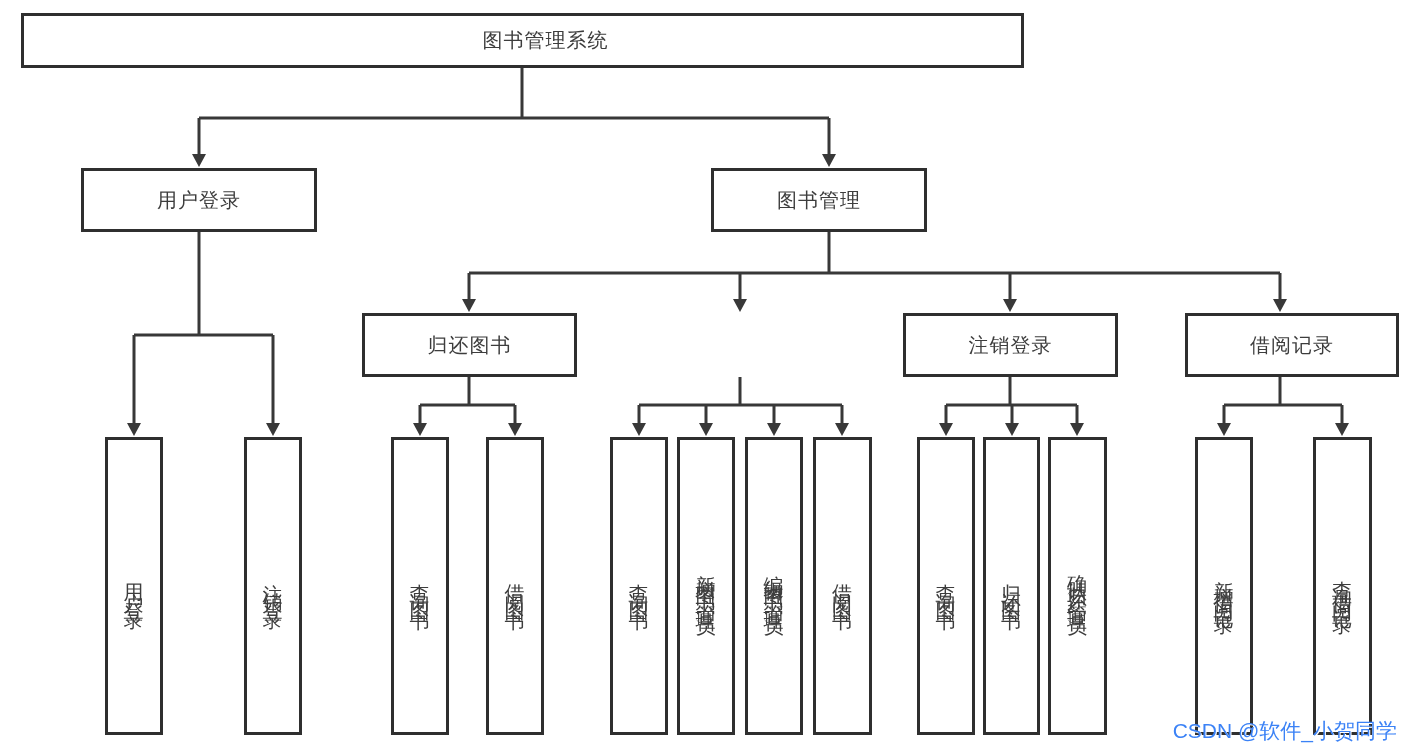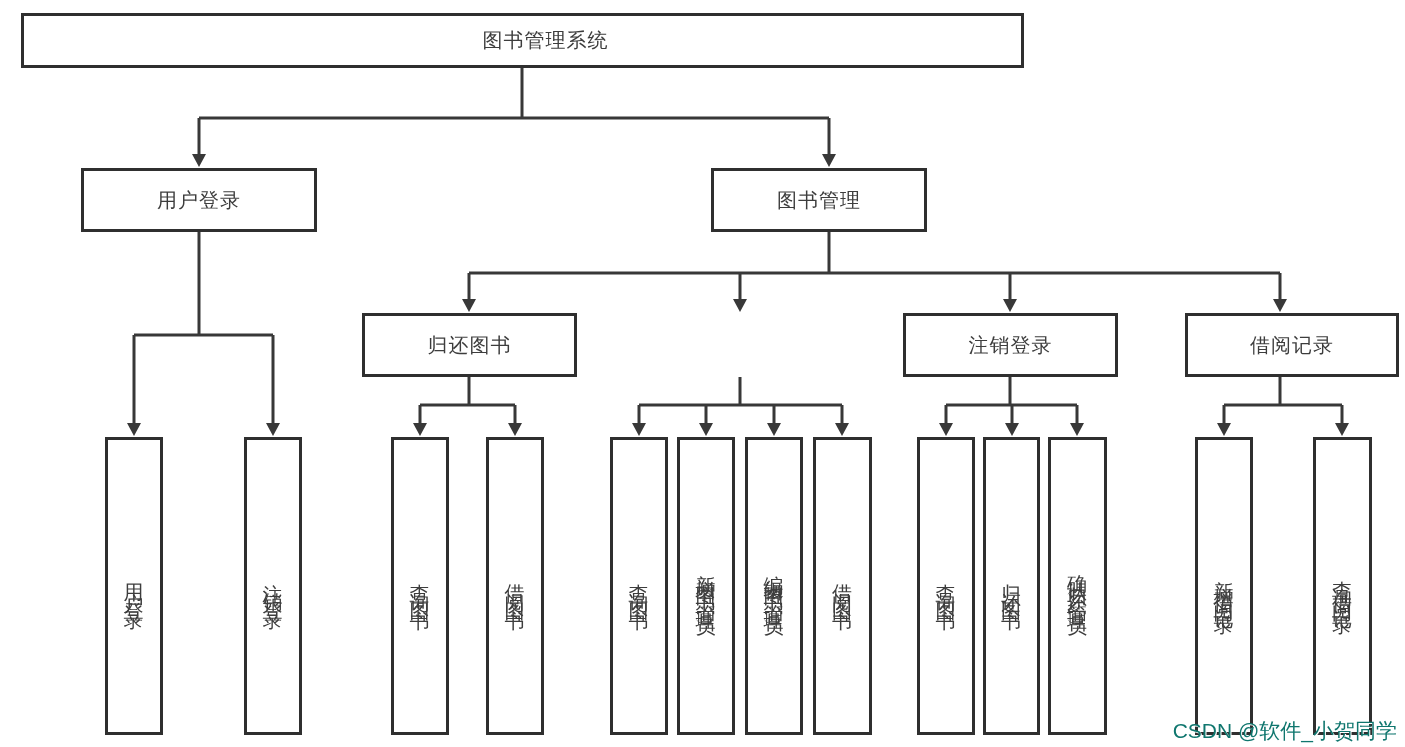--- a/index.html
+++ b/index.html
@@ -25,21 +25,21 @@
     font-size:20px;
     letter-spacing:9px;
     line-height:1;
     color:#3d3d3d;
     white-space:nowrap;
   }
   .watermark{
     position:absolute;
     right:8px;bottom:2px;
     font-size:21px;
-    color:#0f766e;
+    color:#3b82f6;
     text-shadow:1px 1px 0 #ffffff;
     white-space:nowrap;
   }
   .edge{stroke:#383838;stroke-width:3;fill:none;}
   .head{fill:#383838;stroke:none;}
 </style>
 </head>
 <body>
 
 <div class="canvas">

